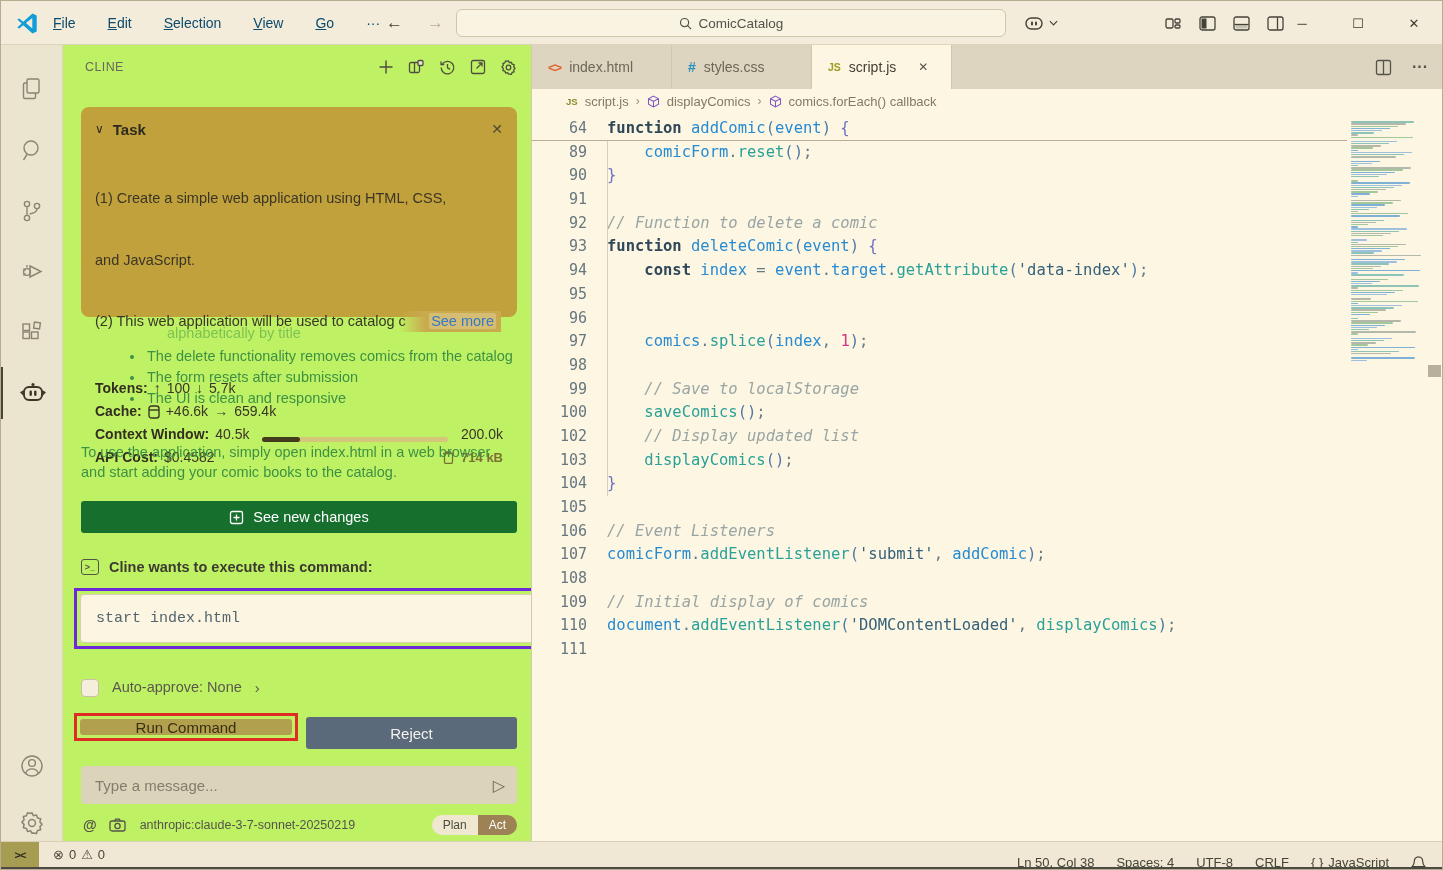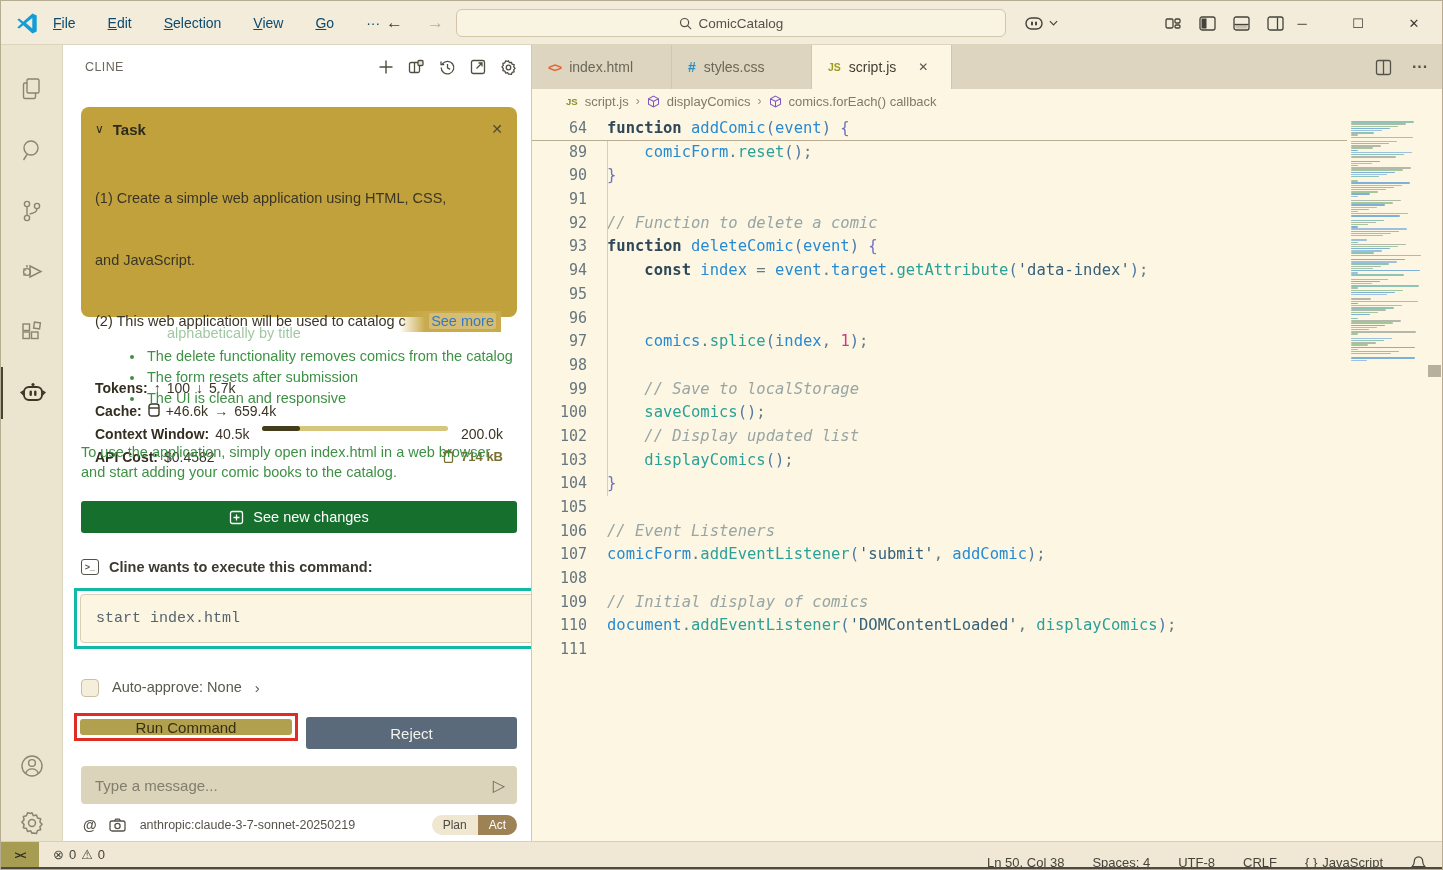--- a/index.html
+++ b/index.html
@@ -29,56 +29,56 @@
 
   
   .activitybar { position:absolute; left:0; top:44px; width:62px; bottom:28px; background:#ebe4cf;
                  border-right:1px solid #ddd5bd; }
   .ab-item { position:absolute; left:0; width:62px; height:52px; display:flex; align-items:center; justify-content:center; }
   .ab-item svg { stroke:#8a8470; }
   .ab-item.active svg { stroke:#3c3724; }
   .ab-item.active { border-left:2px solid #4a4433; }
 
   
-  .sidebar { position:absolute; left:62px; top:44px; width:468px; bottom:28px; background:#ffffff; }
+  .sidebar { position:absolute; left:62px; top:44px; width:468px; bottom:28px; background:#bef264; }
   .sb-header { position:absolute; left:0; top:0; width:100%; height:44px; display:flex; align-items:center; }
   .sb-title { margin-left:22px; font-size:12.5px; letter-spacing:.4px; color:#6b675c; }
   .sb-actions { position:absolute; right:14px; top:0; height:44px; display:flex; align-items:center; gap:14px; color:#4f4c41; }
 
   .task-card { position:absolute; left:18px; top:62px; width:436px; height:210px; background:#c1a13c;
                border-radius:8px; padding:10px 14px; color:#3b3526; }
   .task-head { display:flex; align-items:center; height:24px; }
   .task-chev { font-size:12px; margin-right:9px; color:#2f2a1c; }
   .task-title { font-weight:bold; font-size:15px; color:#2e2a1e; }
   .task-close { margin-left:auto; font-size:14px; color:#4e4936; }
   .task-text { margin-top:6px; font-size:14.5px; line-height:20.5px; white-space:pre; }
   .task-line3 { position:relative; white-space:pre; overflow:hidden; }
   .see-more { position:absolute; right:2px; top:0; color:#3579c8; background:linear-gradient(90deg, rgba(193,161,60,0), #c9ab4e 26px);
               padding:0 5px 0 30px; }
   .see-more i { font-style:normal; background:rgba(255,255,255,.22); padding:0 2px; border-radius:2px; }
-  .task-row { display:flex; align-items:flex-start; margin-top:7px; font-size:14px; gap:6px; }
+  .task-row { display:flex; align-items:flex-end; margin-top:7px; font-size:14px; gap:6px; }
   .task-row b { color:#332e20; }
   .ctx-bar { flex:1; height:5px; border-radius:3px; background:#d5c67c; margin:0 7px; position:relative; }
   .ctx-fill { position:absolute; left:0; top:0; bottom:0; width:20%; background:#443d1d; border-radius:3px; }
   .cost-right { margin-left:auto; display:flex; align-items:center; gap:6px; color:#7a7034; font-size:13px; font-weight:bold; }
 
   .chat-green { color:#3e9144; font-size:14.5px; line-height:20px; }
   .clipped-line { position:absolute; left:104px; top:278px; opacity:.5; }
   .bullets { position:absolute; left:40px; top:301px; width:414px; }
   .bullets li { margin-left:42px; padding-left:2px; margin-bottom:1px; }
   .paragraph { position:absolute; left:18px; top:397px; width:436px; }
 
   .see-changes { position:absolute; left:18px; top:456px; width:436px; height:32px; background:#176f2e;
                  border-radius:3px; color:#fff; font-size:14.5px; display:flex; align-items:center;
                  justify-content:center; gap:9px; }
   .cmd-prompt { position:absolute; left:18px; top:514px; display:flex; align-items:center; gap:10px;
                 font-weight:bold; font-size:14.5px; color:#3c3a31; }
   .term-ic { width:18px; height:16px; border:1.4px solid #55524a; border-radius:3px; font-size:9px;
              display:flex; align-items:center; justify-content:center; color:#55524a; font-weight:bold; }
-  .red-box-cmd { position:absolute; left:11px; top:543px; width:512px; height:61px; border:3px solid #14b8a6; }
+  .red-box-cmd { position:absolute; left:11px; top:543px; width:512px; height:61px; border:3px solid #6d28d9; }
   .cmd-field { position:absolute; left:3px; top:3px; right:3px; bottom:3px; background:#fbf5e2;
                border:1px solid #d8cfb4; border-radius:4px; display:flex; align-items:center;
                font-family:"Liberation Mono", monospace; font-size:15px; color:#53646f; padding-left:15px; }
   .approve-row { position:absolute; left:18px; top:634px; display:flex; gap:13px;
                  font-size:14.5px; color:#5b584e; }
   .checkbox { width:18px; height:18px; border:1px solid #c9bfa4; border-radius:4px; background:#f5eedb; }
   .approve-chev { font-size:15px; }
   .red-box-run { position:absolute; left:11px; top:668px; width:224px; height:28px; border:3px solid #e02d24; }
   .run-btn { position:absolute; left:3px; top:3px; right:3px; bottom:3px; background:#b1a04e; border-radius:3px;
              color:#3a2e12; font-size:15px; display:flex; align-items:center; justify-content:center; }
@@ -141,21 +141,21 @@
   .scrollbar-thumb { position:absolute; right:1px; top:252px; width:13px; height:12px; background:#b9b09b; }
 
   
   .statusbar { position:absolute; left:0; bottom:0; width:100%; height:28px; background:#f0e8d4;
                border-top:1px solid #d8cfb6; border-bottom:2px solid #4b4a43; display:flex; align-items:center;
                font-size:13px; color:#46443a; }
   .remote-badge { width:38px; height:100%; background:#a79d52; color:#2e2c20; display:flex; align-items:center;
                   justify-content:center; font-weight:bold; font-size:11px; letter-spacing:-1px; }
   .problems { margin-left:14px; display:flex; align-items:center; gap:5px; }
   .problems .ic { font-size:13px; }
-  .sb-right { margin-left:auto; display:flex; align-items:center; gap:28px; padding-right:16px;margin-top:16px; }
+  .sb-right { margin-left:auto; display:flex; align-items:center; gap:22px; padding-right:16px;margin-top:16px; }
   .sb-item { display:flex; align-items:center; gap:5px; }
 </style>
 </head>
 <body>
 
 <div class="window">
 
   <header class="titlebar">
     <span class="vscode-logo">
       <svg width="24" height="24" viewBox="0 0 24 24">

